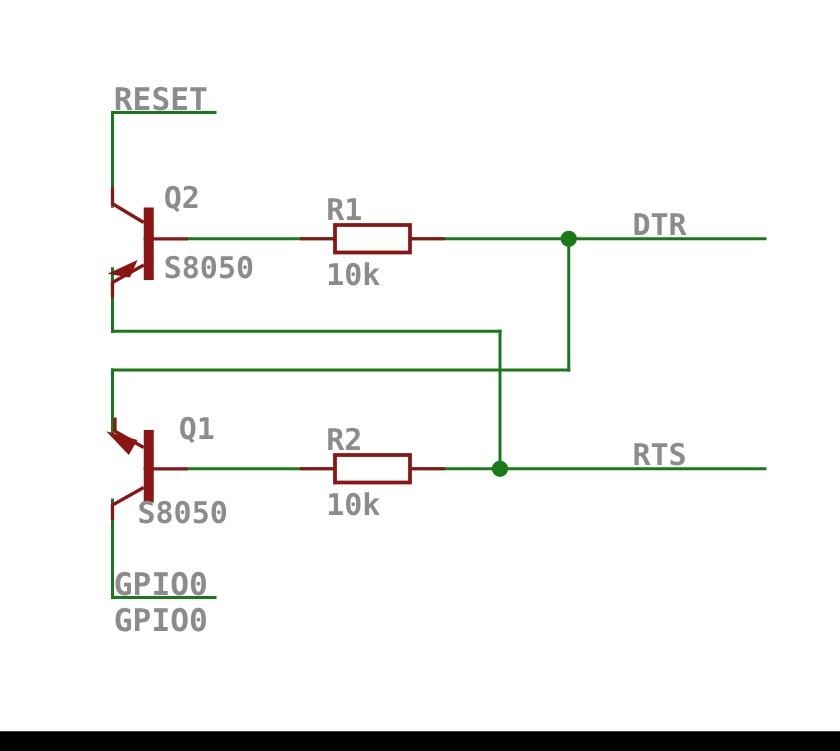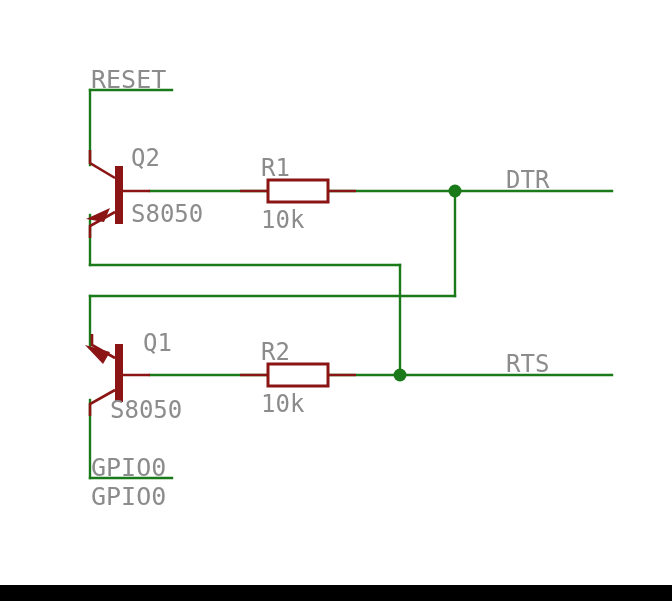--- a/index.html
+++ b/index.html
@@ -14,20 +14,21 @@
     overflow: hidden;
     position: relative;
   }
   #schematic-root {
     position: absolute;
     left: 0;
     top: 0;
     width: 672px;
     height: 601px;
     background: #ffffff;
+    font-weight: bold;
   }
   #schematic-canvas {
     position: absolute;
     left: 0;
     top: 0;
     display: block;
   }
   .sch-text {
     font-family: "DejaVu Sans Mono", "Liberation Mono", monospace;
     dominant-baseline: auto;

